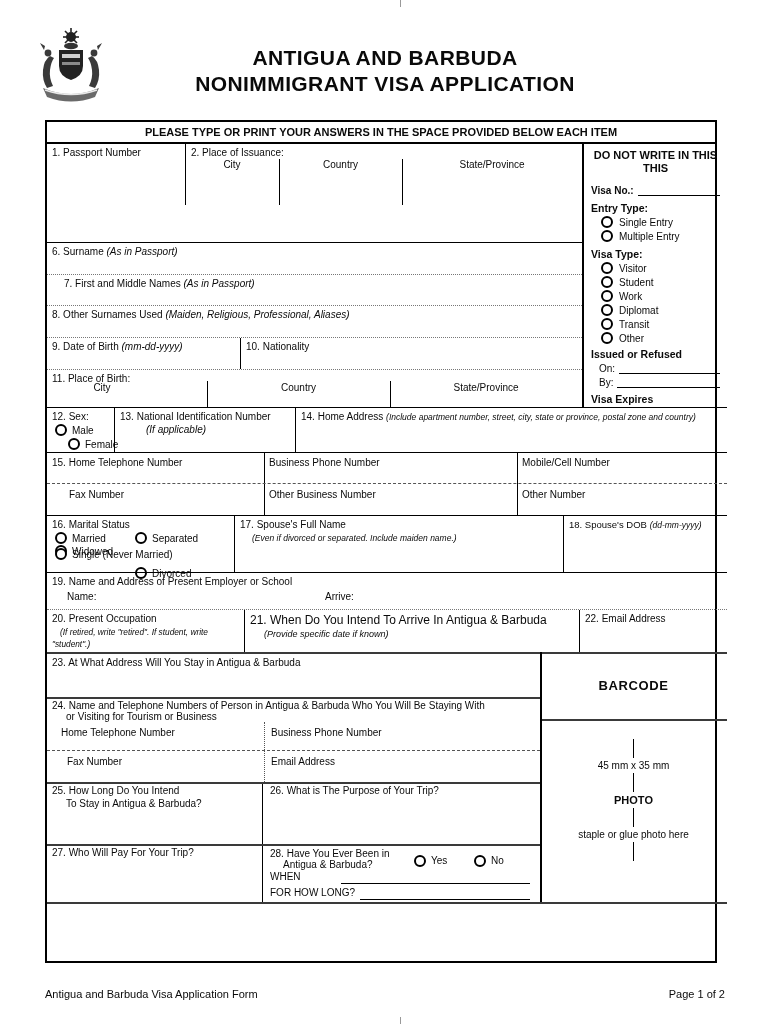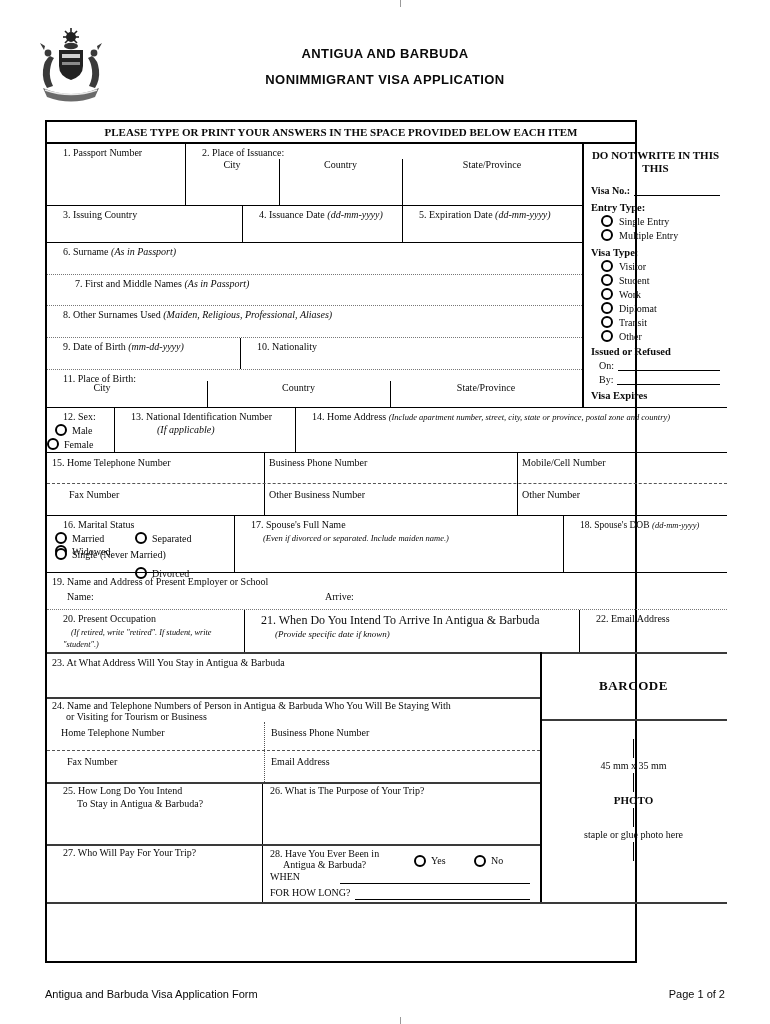--- a/index.html
+++ b/index.html
@@ -1,26 +1,26 @@
 <!DOCTYPE html>
 <html><head>
 <meta charset="utf-8">
 <style>
   html,body{margin:0;padding:0;background:#fff;}
   .page{position:relative;width:770px;height:1024px;background:#fff;overflow:hidden;
         font-family:"Liberation Sans",sans-serif;color:#0a0a0a;}
   .abs{position:absolute;box-sizing:border-box;}
   
   .doctitle{position:absolute;left:0;width:770px;text-align:center;font-weight:bold;
-            font-size:13px;letter-spacing:.4px;}
+            font-size:21px;letter-spacing:.4px;}
   
-  .fb{position:absolute;left:45px;top:120px;width:592px;height:843px;border:2px solid #000;
-      box-sizing:border-box;font-family:Liberation Serif, serif;}
+  .fb{position:absolute;left:45px;top:120px;width:672px;height:843px;border:2px solid #000;
+      box-sizing:border-box;}
   .row{position:absolute;left:0;box-sizing:border-box;}
-  .cell{position:absolute;top:0;bottom:0;box-sizing:border-box;padding:3px 16px;font-size:10px;line-height:1.25;}
+  .cell{position:absolute;top:0;bottom:0;box-sizing:border-box;padding:3px 5px;font-size:10px;line-height:1.25;}
   .bl{border-left:1px solid #000;}
   .lb{font-size:10px;}
   .note{font-style:italic;}
   .sm{font-size:8.5px;}
   .vline{position:absolute;width:0;border-left:1px solid #000;}
   .vdot{position:absolute;width:0;border-left:1px dotted #555;}
   .hdash{position:absolute;height:0;border-top:1px dashed #555;}
   .hthick{position:absolute;height:0;border-top:2px solid #3a3a3a;}
   .bt-solid{border-top:1px solid #000;}
   .bt-dot{border-top:1px dotted #777;}
@@ -103,33 +103,20 @@
       <div class="cell bl" style="left:138px;width:397px;">
         <span class="lb">2. Place of Issuance:</span>
       </div>
       <span class="lb abs" style="left:138px;top:15px;width:94px;text-align:center;">City</span>
       <span class="lb abs" style="left:232px;top:15px;width:123px;text-align:center;">Country</span>
       <span class="lb abs" style="left:355px;top:15px;width:180px;text-align:center;">State/Province</span>
       <div class="vline" style="left:232px;top:15px;height:46px;"></div>
       <div class="vline" style="left:355px;top:15px;height:46px;"></div>
     </div>
 
-    <div class="row bt-solid" style="top:83px;height:37px;width:535px;">
-      <div class="cell" style="left:0;width:195px;">
-        <span class="lb">3. Issuing Country</span>
-      </div>
-      <div class="cell bl" style="left:195px;width:160px;">
-        <span class="lb">4. Issuance Date</span>
-        <span class="lb note">(dd-mm-yyyy)</span>
-      </div>
-      <div class="cell bl" style="left:355px;width:180px;">
-        <span class="lb">5. Expiration Date</span>
-        <span class="lb note">(dd-mm-yyyy)</span>
-      </div>
-    </div>
 
     <div class="row bt-solid" style="top:120px;height:32px;width:535px;">
       <div class="cell" style="left:0;width:535px;">
         <span class="lb">6. Surname</span>
         <span class="lb note">(As in Passport)</span>
       </div>
     </div>
 
     <div class="row bt-dot" style="top:152px;height:31px;width:535px;">
       <div class="cell" style="left:12px;width:535px;">
@@ -167,21 +154,21 @@
     </div>
 
     <div class="row bt-solid" style="top:285px;height:45px;width:680px;">
       <div class="cell" style="left:0;width:67px;">
         <span class="lb">12. Sex:</span>
       </div>
       <div class="ropt" style="left:8px;top:16px;">
         <span class="radio"></span>
         <span>Male</span>
       </div>
-      <div class="ropt" style="left:0;top:30px;align-items:center;">
+      <div class="ropt" style="left:21px;top:30px;align-items:center;">
         <span class="radio"></span>
         <span>Female</span>
       </div>
       <div class="cell bl" style="left:67px;width:181px;">
         <span class="lb">13. National Identification Number</span><br>
         <span class="lb note" style="margin-left:26px;">(If applicable)</span>
       </div>
       <div class="cell bl" style="left:248px;width:432px;">
         <span class="lb">14. Home Address</span>
         <span class="note sm">(Include apartment number, street, city, state or province, postal zone and country)</span>

